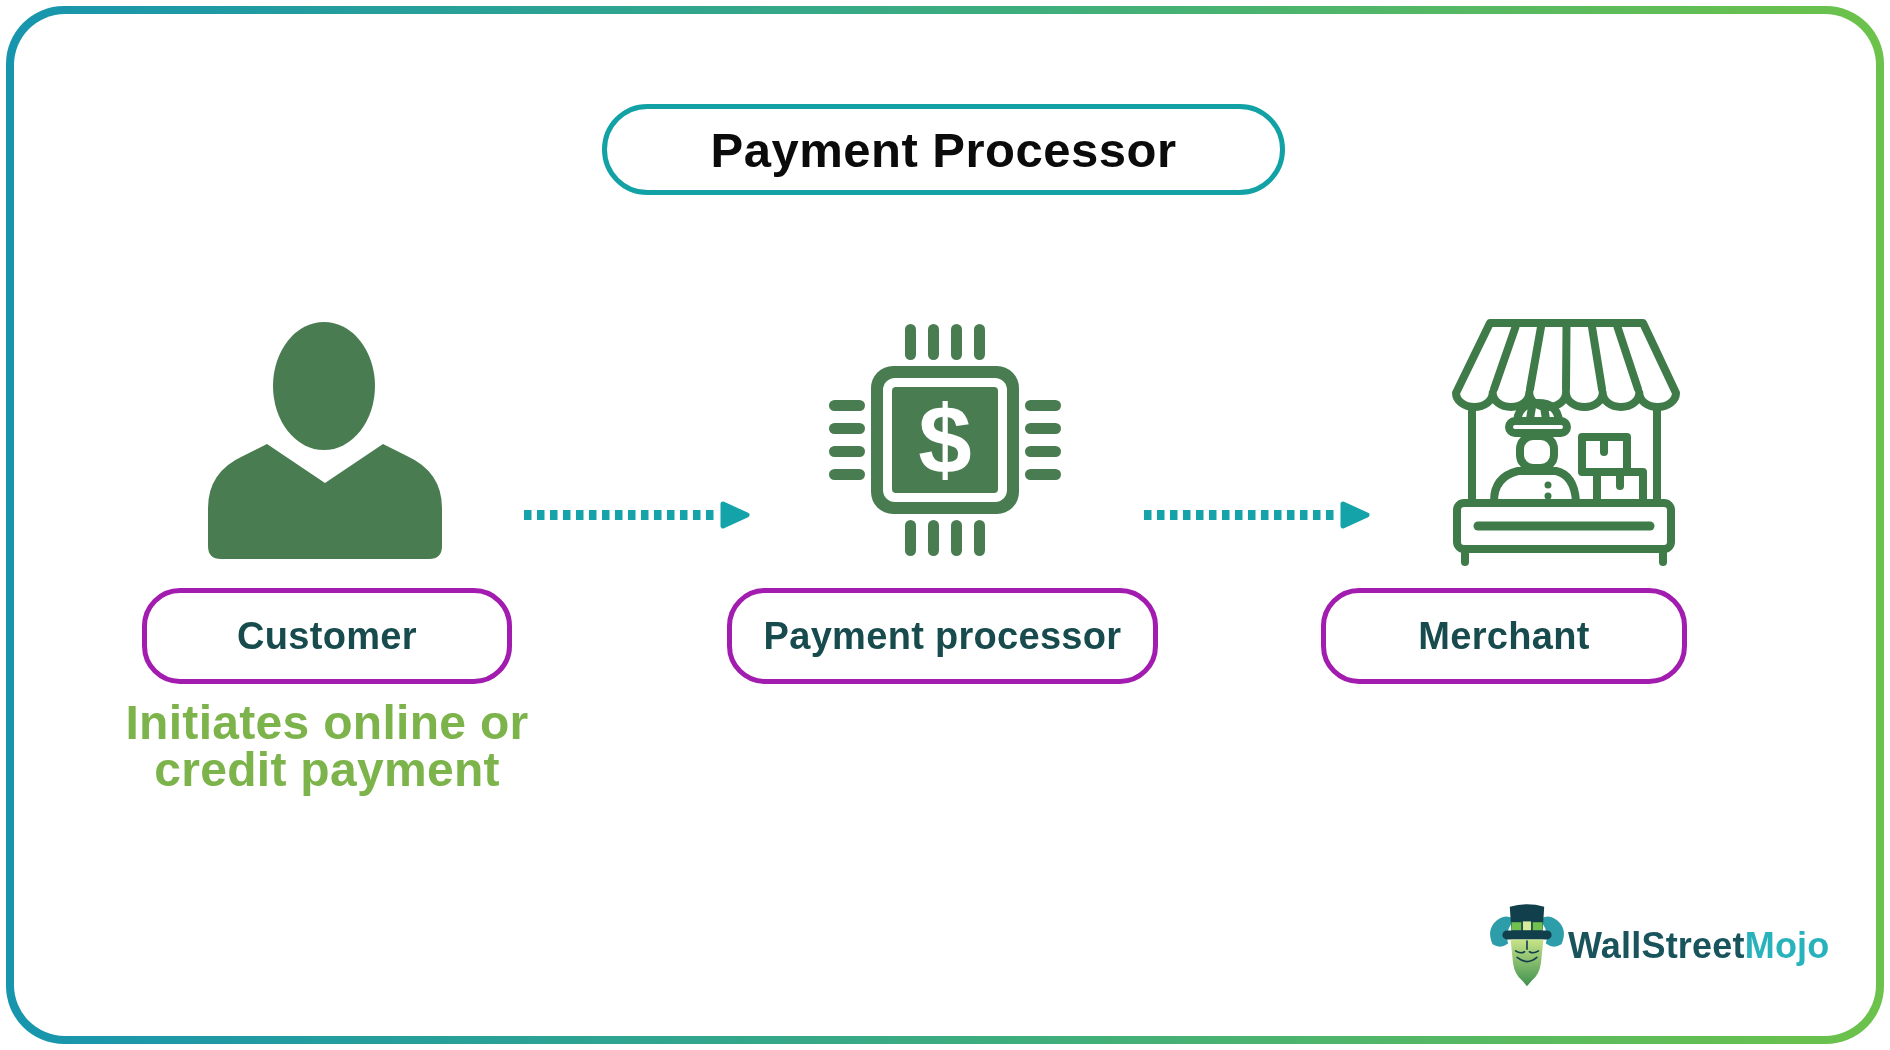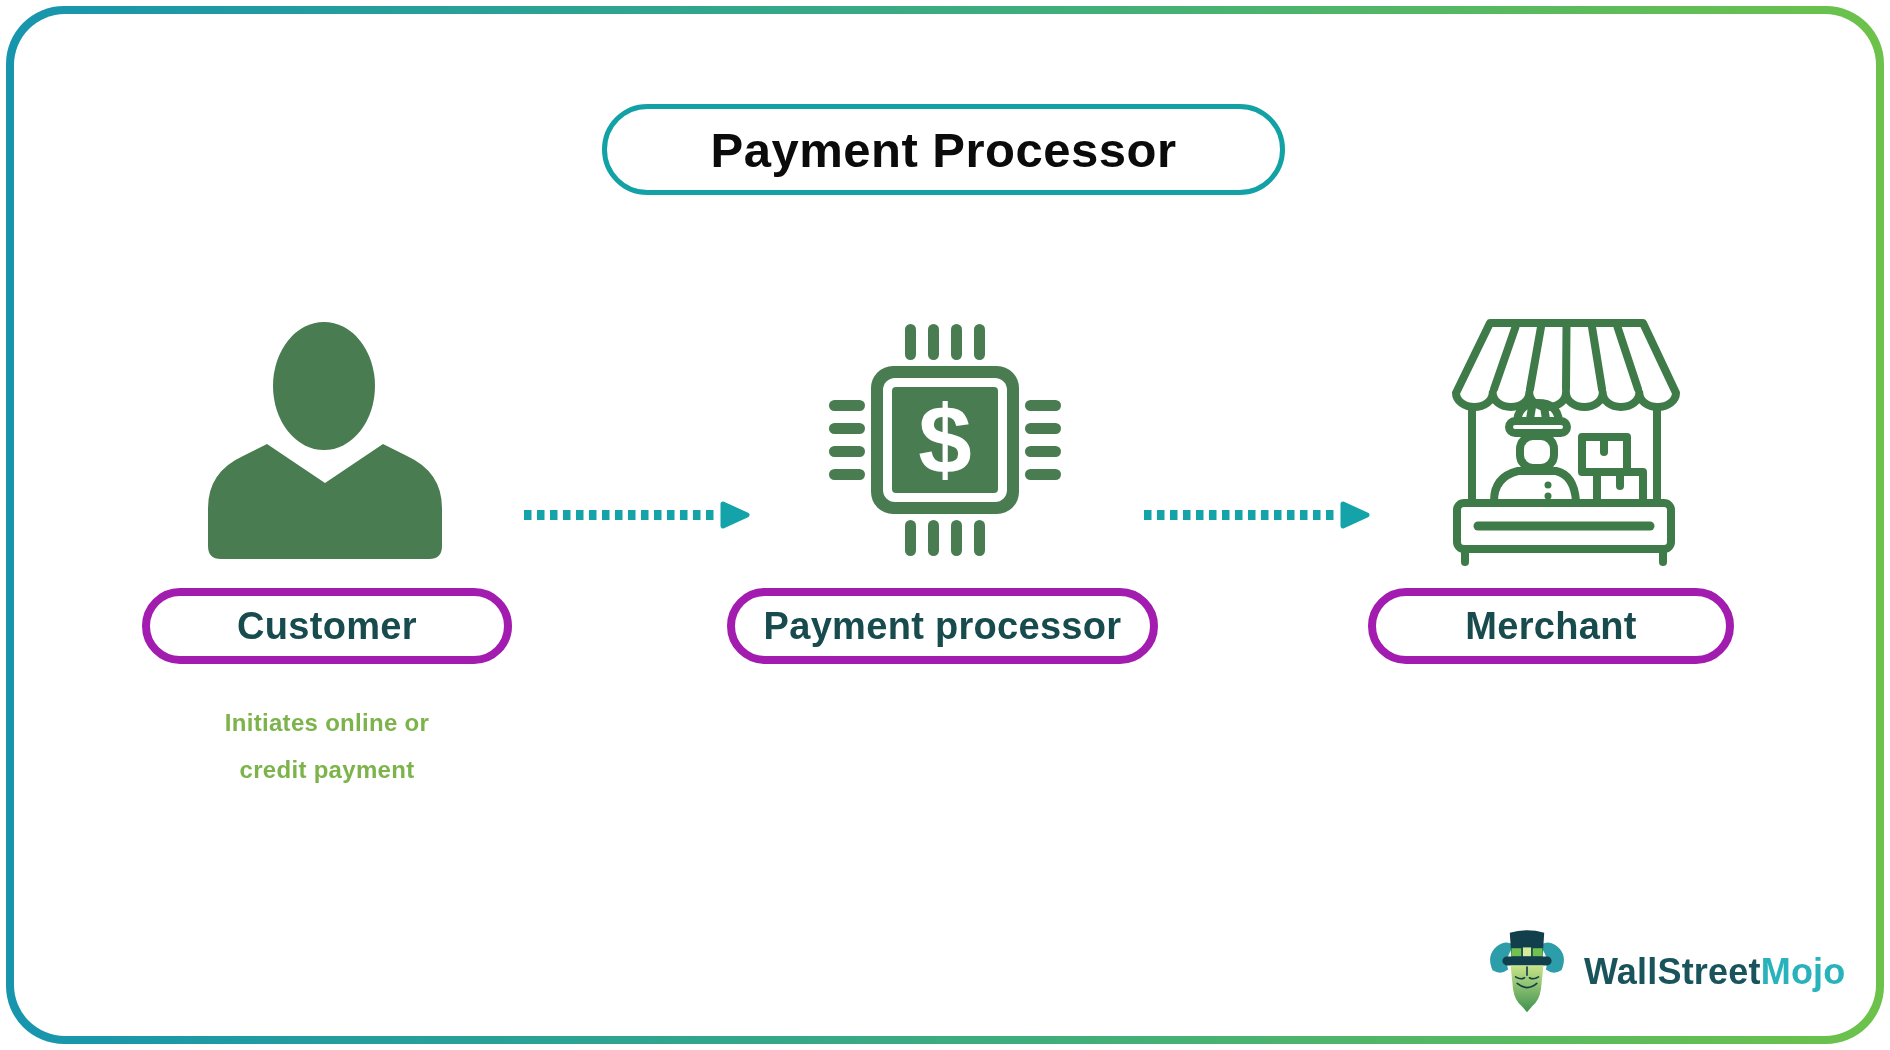--- a/index.html
+++ b/index.html
@@ -18,41 +18,41 @@
   .title-pill {
     position:absolute; left:602px; top:104px; width:683px; height:91px;
     border:5px solid #12a1a4; border-radius:46px; background:#ffffff;
     display:flex; align-items:center; justify-content:center;
   }
   .title-text {
     font-size:49px; font-weight:bold; color:#0b0b0b; letter-spacing:0.5px;
   }
   .node-icon { position:absolute; }
   .label-pill {
-    position:absolute; top:588px; height:76px;
-    border:8px solid #a21caf; border-radius:38px; background:#ffffff;
+    position:absolute; top:588px; height:96px;
+    border:5px solid #a21caf; border-radius:38px; background:#ffffff;
     display:flex; align-items:center; justify-content:center;
   }
   .label-pill span { font-size:38px; font-weight:bold; color:#174b4d; letter-spacing:0.3px; }
   .pill-customer  { left:142px;  width:370px; }
   .pill-processor { left:727px;  width:431px; }
-  .pill-merchant  { left:1368px; width:366px; }
+  .pill-merchant  { left:1321px; width:366px; }
   .desc {
     position:absolute; top:699px; width:450px; text-align:center;
-    font-size:24px; font-weight:bold; color:#7cb34a; line-height:47px; letter-spacing:0.3px;
+    font-size:48px; font-weight:bold; color:#7cb34a; line-height:47px; letter-spacing:0.3px;
   }
   .desc-customer  { left:102px; }
   .desc-processor { left:718px; }
   .desc-merchant  { left:1340px; }
   .arrow { position:absolute; top:499px; }
   .arrow-1 { left:520px; }
   .arrow-2 { left:1140px; }
   .logo {
-    position:absolute; left:1486px; top:924px; height:96px;
-    display:flex; align-items:center; gap:16px;
+    position:absolute; left:1486px; top:898px; height:96px;
+    display:flex; align-items:center; 
   }
   .logo-text { font-size:36px; font-weight:bold; letter-spacing:0.2px; white-space:nowrap; }
   .logo-text .primary   { color:#19545c; }
   .logo-text .secondary { color:#27b2bc; }
 </style>
 </head>
 <body>
 
 <div class="canvas">
 

